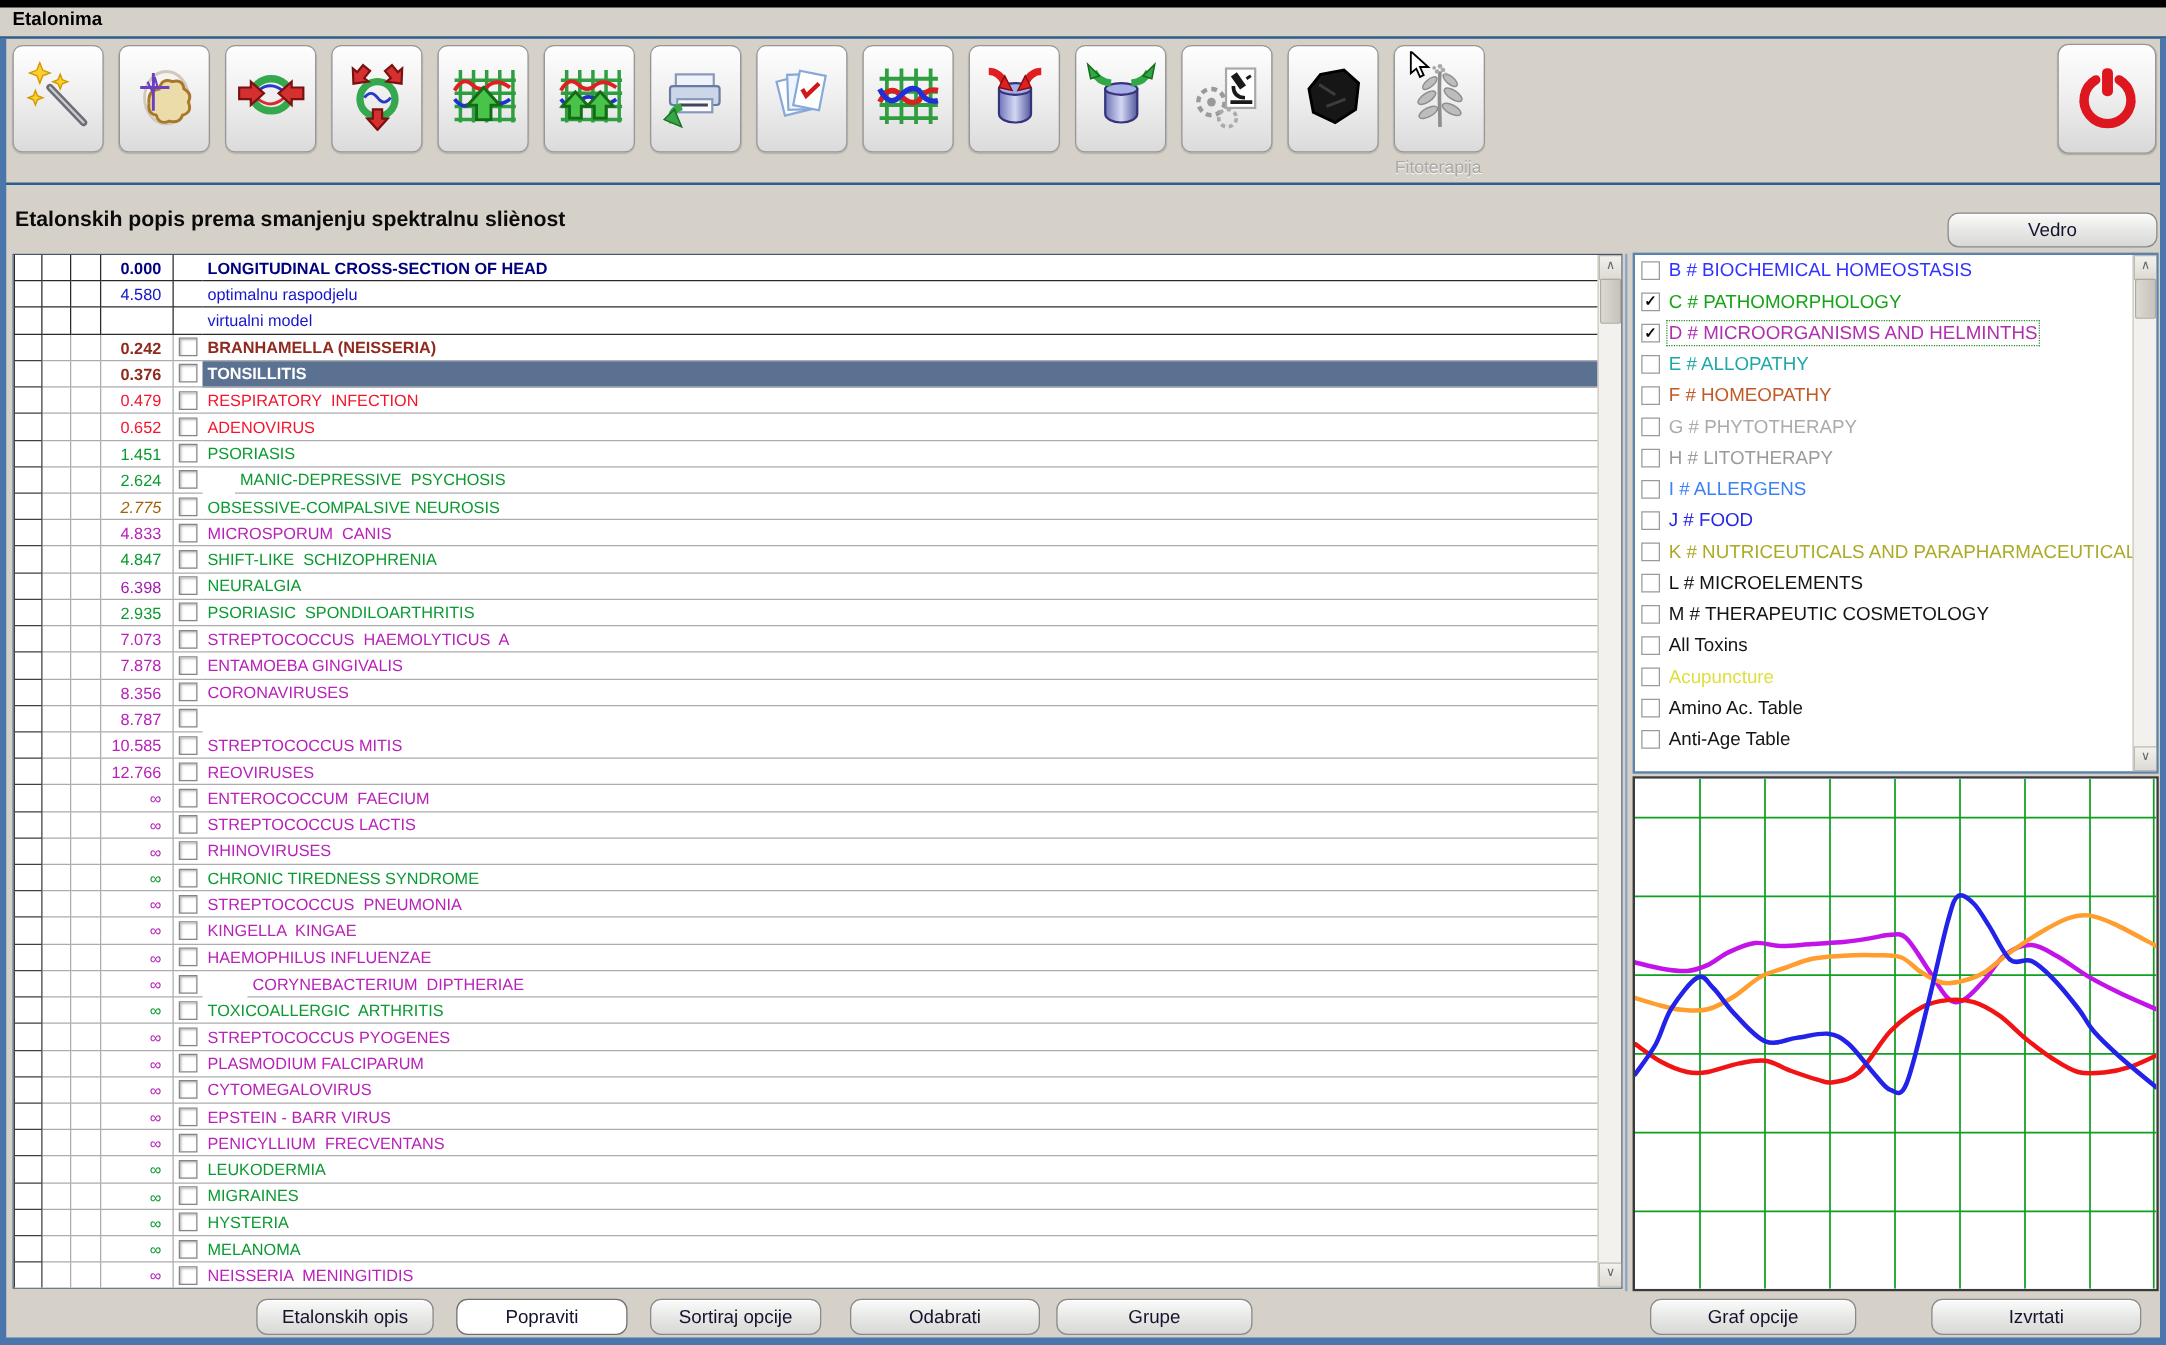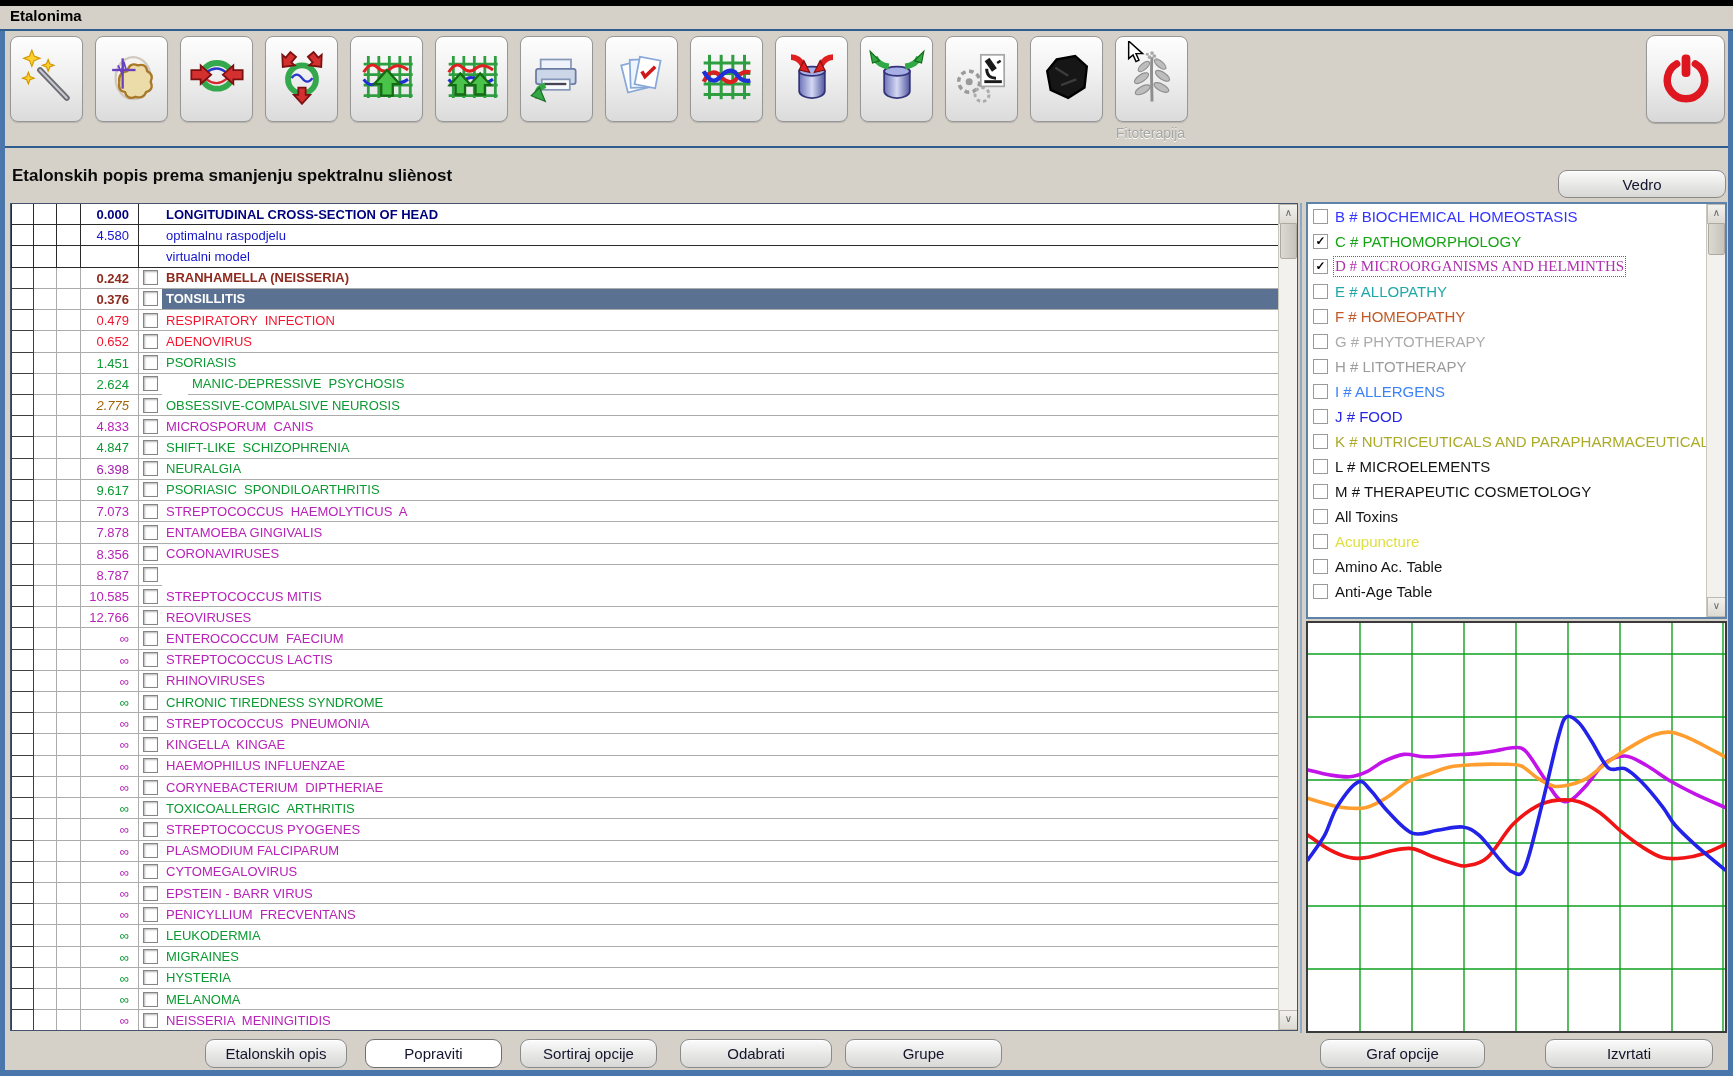--- a/index.html
+++ b/index.html
@@ -48,21 +48,21 @@
   
   .sb{position:absolute;width:18px;background:#F2F1ED;border-left:1px solid #C9C6BE;}
   .sb .ar{position:absolute;left:0;width:17px;height:18px;background:linear-gradient(180deg,#F2F1ED,#DDDAD3);border:1px solid #BDBAB2;color:#666;font-size:10px;line-height:16px;text-align:center;cursor:pointer;}
   .sb .thumb{position:absolute;left:1px;width:15px;background:linear-gradient(90deg,#DCD9D2,#C6C3BB);border:1px solid #ADAAA2;border-radius:2px;cursor:pointer;}
   
   #divider{left:1300px;top:203px;width:2px;height:830px;background:#8FA8C4;}
   
   #cat-panel{left:1306px;top:202px;width:421px;height:417px;background:#fff;border:2px solid #5E82A8;overflow:hidden;}
   .cat-row{display:flex;align-items:center;height:25px;padding-left:5px;cursor:pointer;white-space:nowrap;overflow:hidden;}
   .cat-box{flex:0 0 13px;width:13px;height:13px;border:1px solid #9A9A9A;background:#fff;margin-right:7px;font-weight:bold;font-size:12px;line-height:13px;text-align:center;color:#000;}
-  .cat-row.focused .cat-label{outline:1px dotted #2E8B2E;outline-offset:1px;font-family:Liberation Serif, serif;}
+  .cat-row.focused .cat-label{outline:1px dotted #2E8B2E;outline-offset:1px;}
   .cat-label{font-size:15px;}
   
   #chart-frame{left:1306px;top:621px;width:421px;height:412px;background:#fff;border:2px solid #3A3A3A;}
   
   #graf-btn{left:1320px;top:1039px;width:163px;height:27px;}
   #izvrtati-btn{left:1545px;top:1039px;width:166px;height:27px;}
 </style>
 </head>
 <body>
 
@@ -402,21 +402,21 @@
           <div class="tc val" style="color:#a21caf;">6.398</div>
           <div class="tc cbc">
             <div class="cbx"></div>
           </div>
           <div class="tc name" style="color:#0B9A32;">NEURALGIA</div>
         </div>
         <div class="t-row">
           <div class="tc c1"></div>
           <div class="tc c2"></div>
           <div class="tc c3"></div>
-          <div class="tc val" style="color:#0B9A32;">9.617</div>
+          <div class="tc val" style="color:#0B9A32;">2.935</div>
           <div class="tc cbc">
             <div class="cbx"></div>
           </div>
           <div class="tc name" style="color:#0B9A32;">PSORIASIC  SPONDILOARTHRITIS</div>
         </div>
         <div class="t-row">
           <div class="tc c1"></div>
           <div class="tc c2"></div>
           <div class="tc c3"></div>
           <div class="tc val" style="color:#B822B8;">7.073</div>
@@ -545,21 +545,21 @@
           <div class="tc name" style="color:#B822B8;">HAEMOPHILUS INFLUENZAE</div>
         </div>
         <div class="t-row">
           <div class="tc c1"></div>
           <div class="tc c2"></div>
           <div class="tc c3"></div>
           <div class="tc val" style="color:#B822B8;">∞</div>
           <div class="tc cbc">
             <div class="cbx"></div>
           </div>
-          <div class="tc name" style="color:#B822B8;">CORYNEBACTERIUM  DIPTHERIAE</div>
+          <div class="tc name" style="color:#B822B8;margin-left:36px;">CORYNEBACTERIUM  DIPTHERIAE</div>
         </div>
         <div class="t-row">
           <div class="tc c1"></div>
           <div class="tc c2"></div>
           <div class="tc c3"></div>
           <div class="tc val" style="color:#0B9A32;">∞</div>
           <div class="tc cbc">
             <div class="cbx"></div>
           </div>
           <div class="tc name" style="color:#0B9A32;">TOXICOALLERGIC  ARTHRITIS</div>

